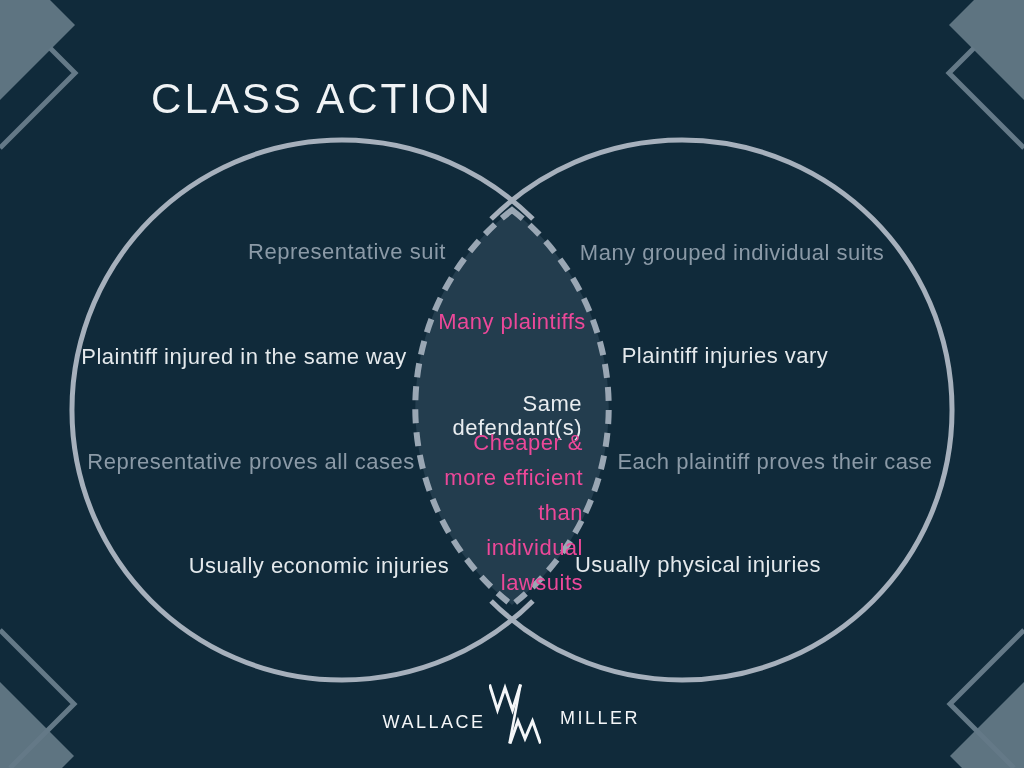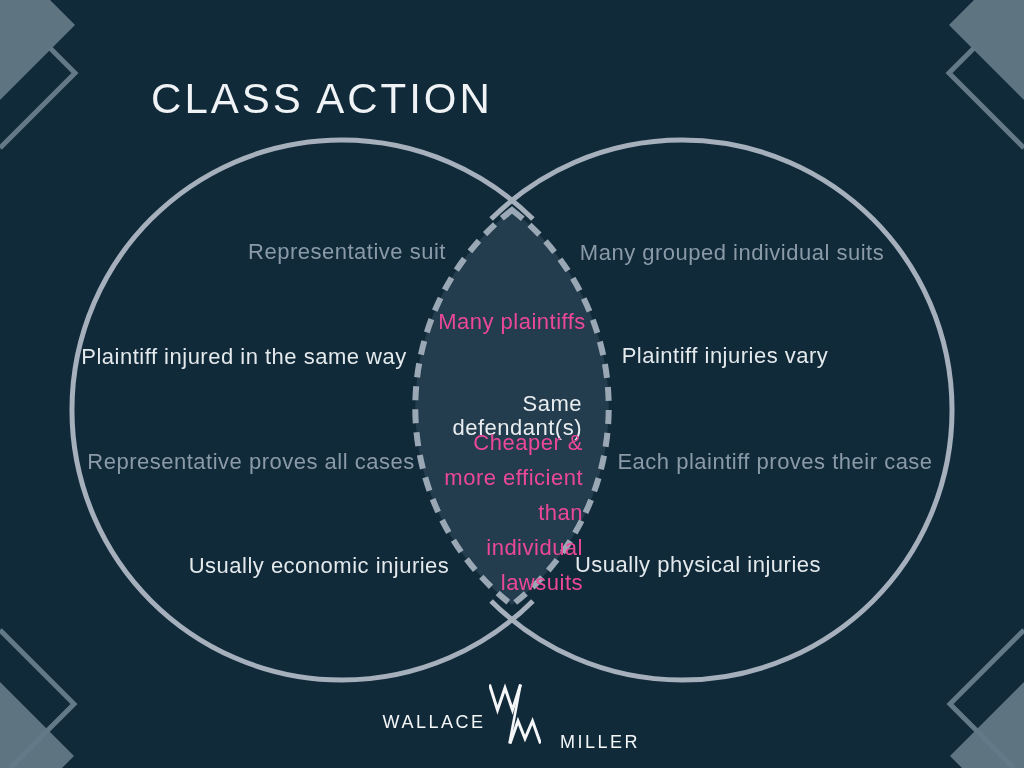--- a/index.html
+++ b/index.html
@@ -58,21 +58,21 @@
 
   .brand {
     position: absolute;
     transform: translate(-50%, -50%);
     color: #f4f6f8;
     font-size: 18px;
     letter-spacing: 2.5px;
     white-space: nowrap;
   }
   .brand.wallace { left: 434px; top: 714px; margin-top: 8px; }
-  .brand.miller  { left: 600px; top: 742px; text-align: center; }
+  .brand.miller  { left: 600px; top: 718px; text-align: center; }
   .monogram { position: absolute; left: 489px; top: 683px; }
 </style>
 </head>
 <body>
 
 <div class="stage">
 
   <svg class="bg-art" width="1024" height="768" viewBox="0 0 1024 768">
 
     <g>

